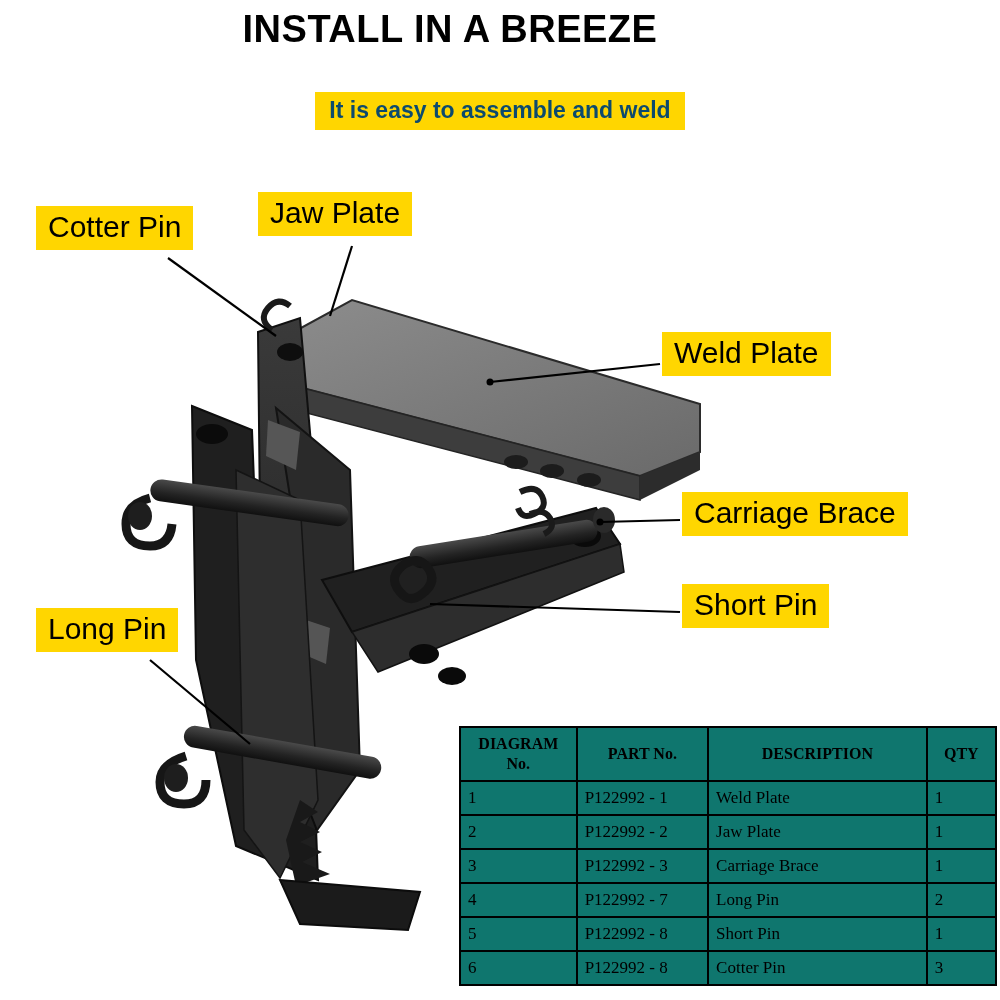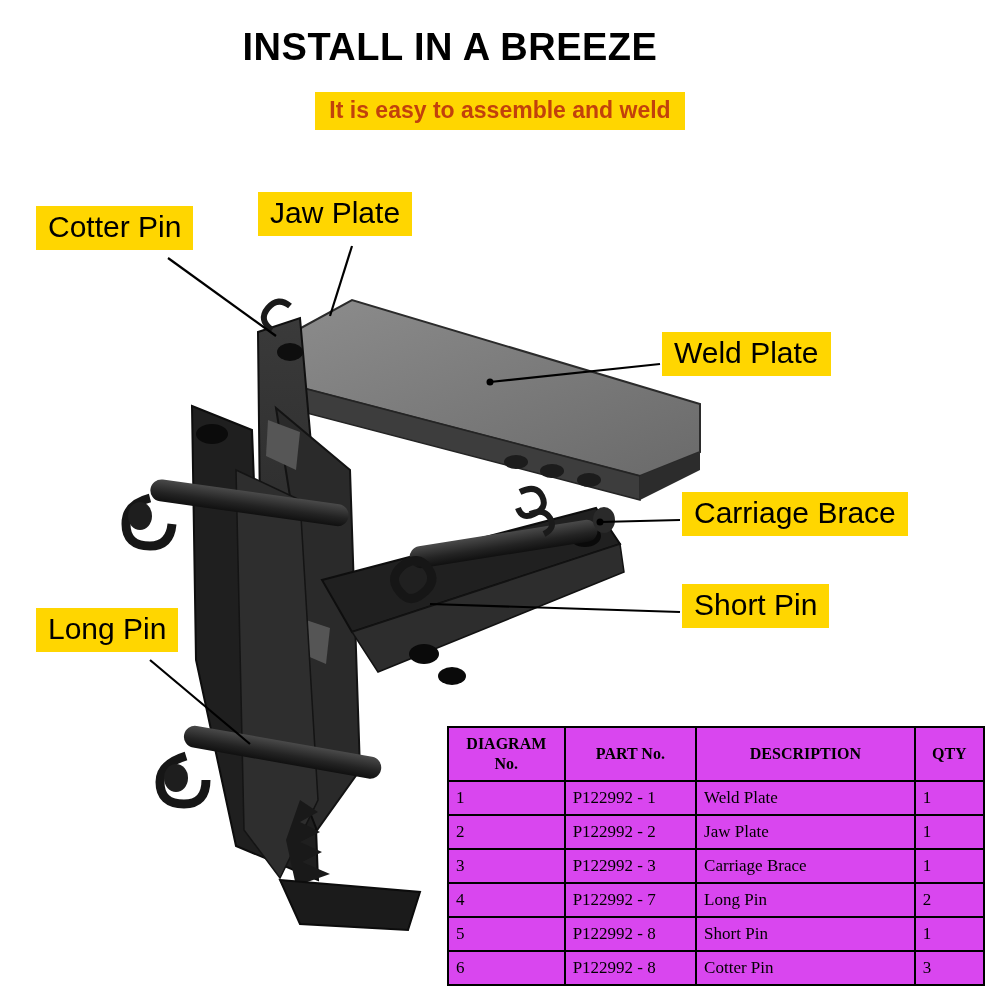--- a/index.html
+++ b/index.html
@@ -14,41 +14,41 @@
     position: relative;
     width: 1000px;
     height: 1000px;
     background: #ffffff;
     overflow: hidden;
   }
 
   
   .main-title {
     position: absolute;
-    top: 26px;
+    top: 8px;
     left: 0;
     width: 900px;
     text-align: center;
     font-size: 38px;
     font-weight: bold;
     letter-spacing: 0.5px;
     color: #000000;
     font-family: "Liberation Sans", sans-serif;
   }
   .subtitle-wrap {
     position: absolute;
     top: 92px;
     left: 0;
     width: 1000px;
     text-align: center;
   }
   .subtitle {
     display: inline-block;
     background: #FFD600;
-    color: #c2410c;
+    color: #0c4a6e;
     font-size: 23px;
     font-weight: bold;
     padding: 6px 14px 7px 14px;
     line-height: 1.1;
   }
 
   
   .callout {
     position: absolute;
     background: #FFD600;
@@ -78,22 +78,23 @@
   
   .parts-table-wrap {
     position: absolute;
     left: 447px;
     top: 726px;
     width: 538px;
   }
   table.parts {
     border-collapse: collapse;
     width: 538px;
-    background: #d946ef;
+    background: #0f766e;
     font-family: "Liberation Serif", serif;
+    margin-left: 12px;
   }
   table.parts th, table.parts td {
     border: 2px solid #000000;
     padding: 3px 7px;
     font-size: 17px;
     color: #000;
   }
   table.parts thead th {
     font-family: "Liberation Serif", serif;
     font-weight: bold;

